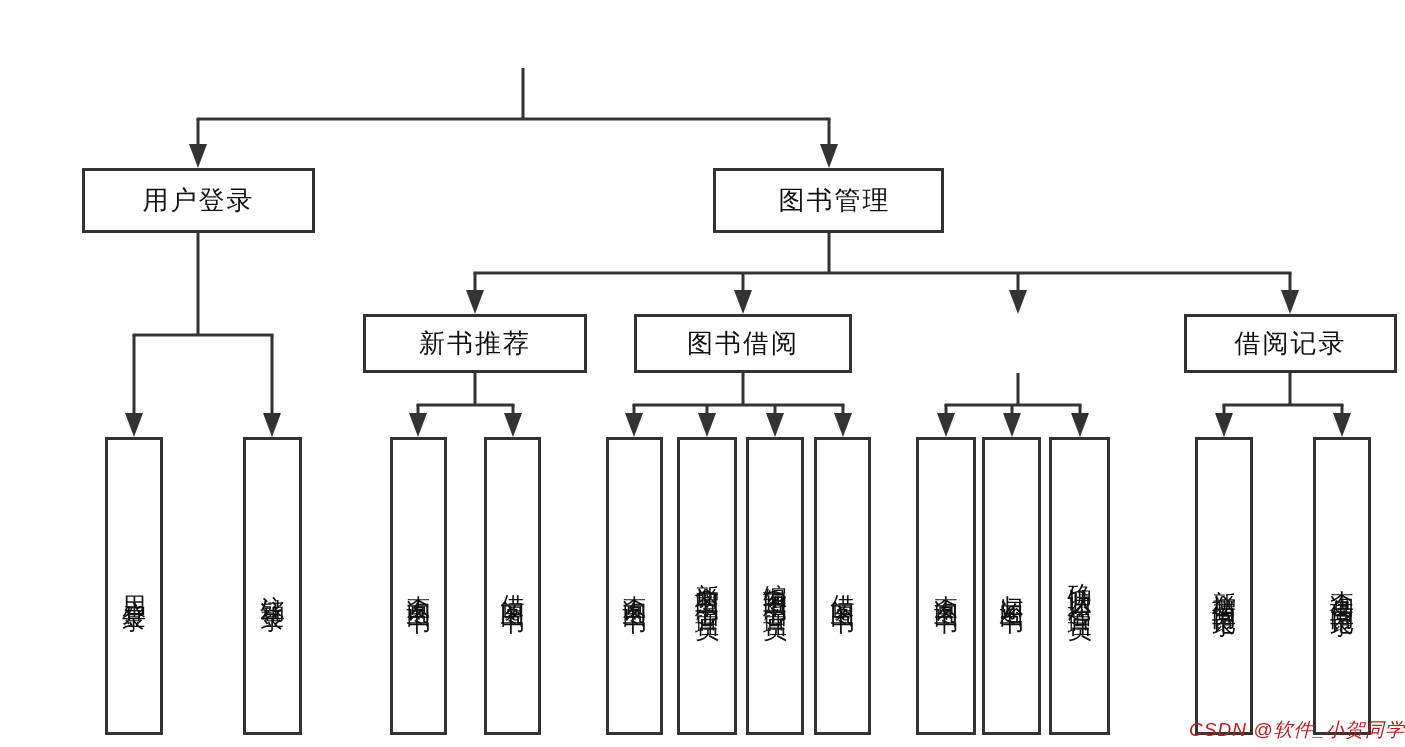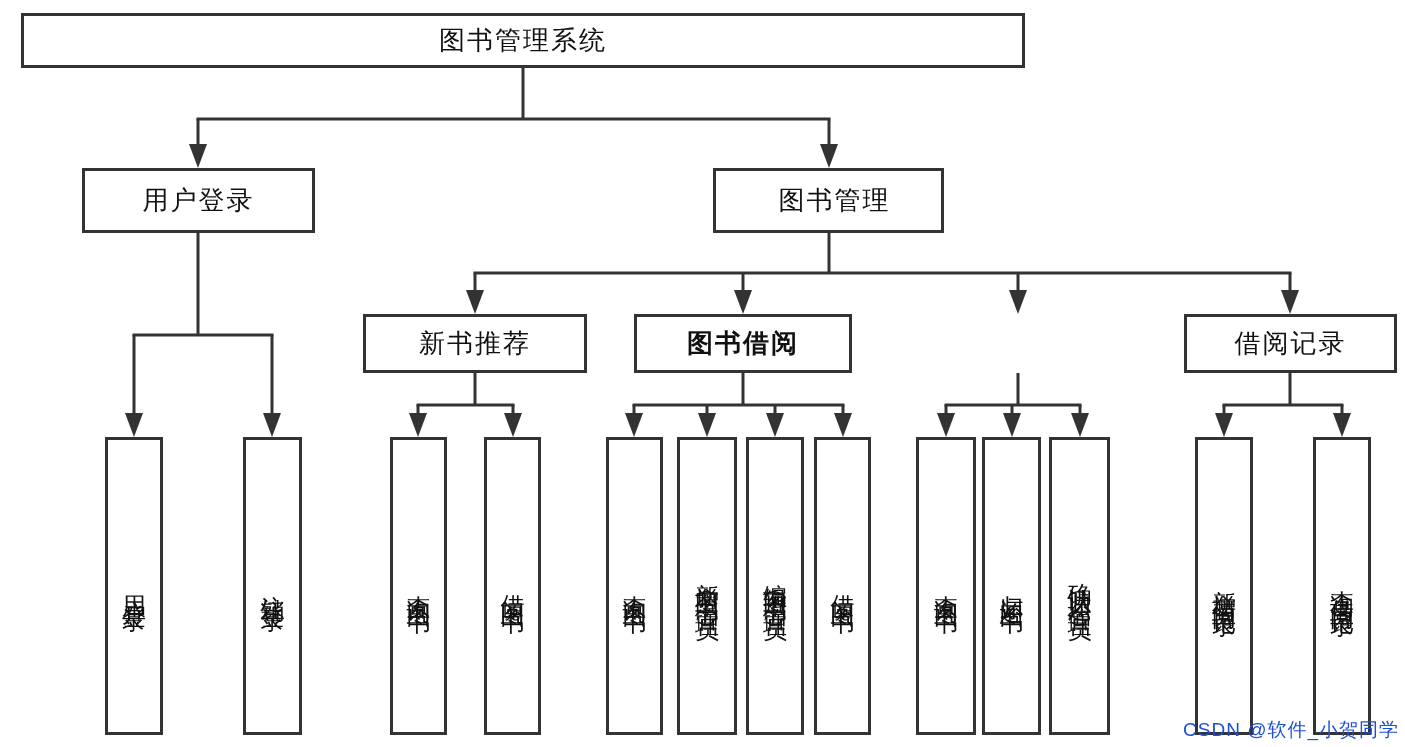--- a/index.html
+++ b/index.html
@@ -48,25 +48,26 @@
     writing-mode: vertical-rl;
     text-orientation: mixed;
     font-size: 24px;
     letter-spacing: 5px;
     line-height: 1;
     color: #111111;
     white-space: nowrap;
   }
   .watermark {
     position: absolute;
-    right: 6px;
+    right: 0;
     bottom: 4px;
     font-size: 19px;
-    color: #1d4ed8;
+    color: #b91c1c;
     letter-spacing: 1px;
+    font-style: italic;
   }
 </style>
 </head>
 <body>
 
 <div id="stage">
 
   <svg id="connectors" width="1405" height="747" viewBox="0 0 1405 747">
     <g stroke="#333333" stroke-width="3" fill="none">
 
@@ -127,27 +128,26 @@
       <polygon points="766,413 784,413 775,437"></polygon>
       <polygon points="834,413 852,413 843,437"></polygon>
       <polygon points="937,413 955,413 946,437"></polygon>
       <polygon points="1003,413 1021,413 1012,437"></polygon>
       <polygon points="1071,413 1089,413 1080,437"></polygon>
       <polygon points="1215,413 1233,413 1224,437"></polygon>
       <polygon points="1333,413 1351,413 1342,437"></polygon>
     </g>
   </svg>
 
-  <div class="hbox" style="left:21px; top:13px; width:1004px; height:55px;">图书管理系统</div>
 
   <div class="hbox" style="left:82px; top:168px; width:233px; height:65px;">用户登录</div>
   <div class="hbox" style="left:713px; top:168px; width:231px; height:65px;padding-left:12px;">图书管理</div>
 
   <div class="hbox" style="left:363px; top:314px; width:224px; height:59px;text-align:right;">新书推荐</div>
-  <div class="hbox" style="left:634px; top:314px; width:218px; height:59px;font-weight:bold;">图书借阅</div>
+  <div class="hbox" style="left:634px; top:314px; width:218px; height:59px;">图书借阅</div>
   <div class="hbox" style="left:1184px; top:314px; width:213px; height:59px;text-align:center;">借阅记录</div>
 
   <div class="vbox" style="left:105px; width:58px;">
     <span class="vtext">用户登录</span>
   </div>
   <div class="vbox" style="left:243px; width:59px;">
     <span class="vtext">注销登录</span>
   </div>
 
   <div class="vbox" style="left:390px; width:57px;">

